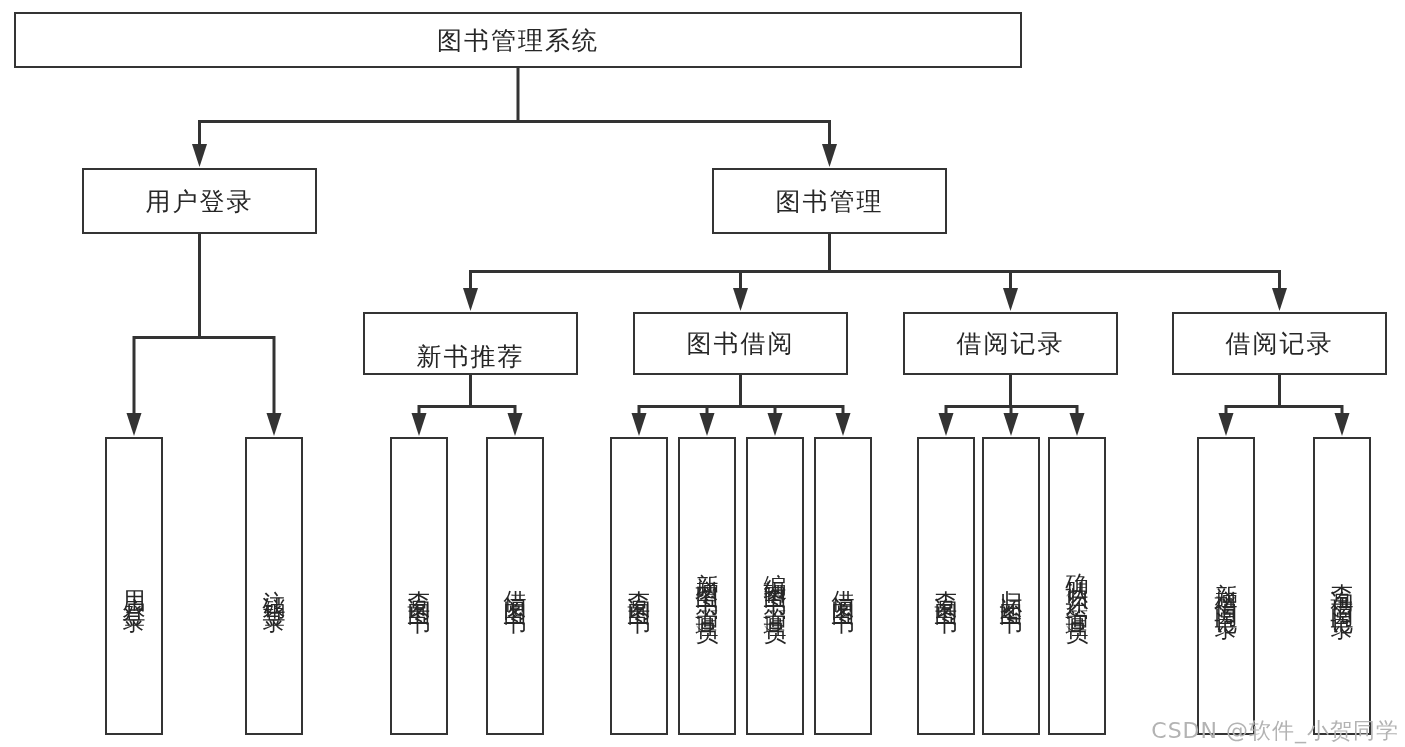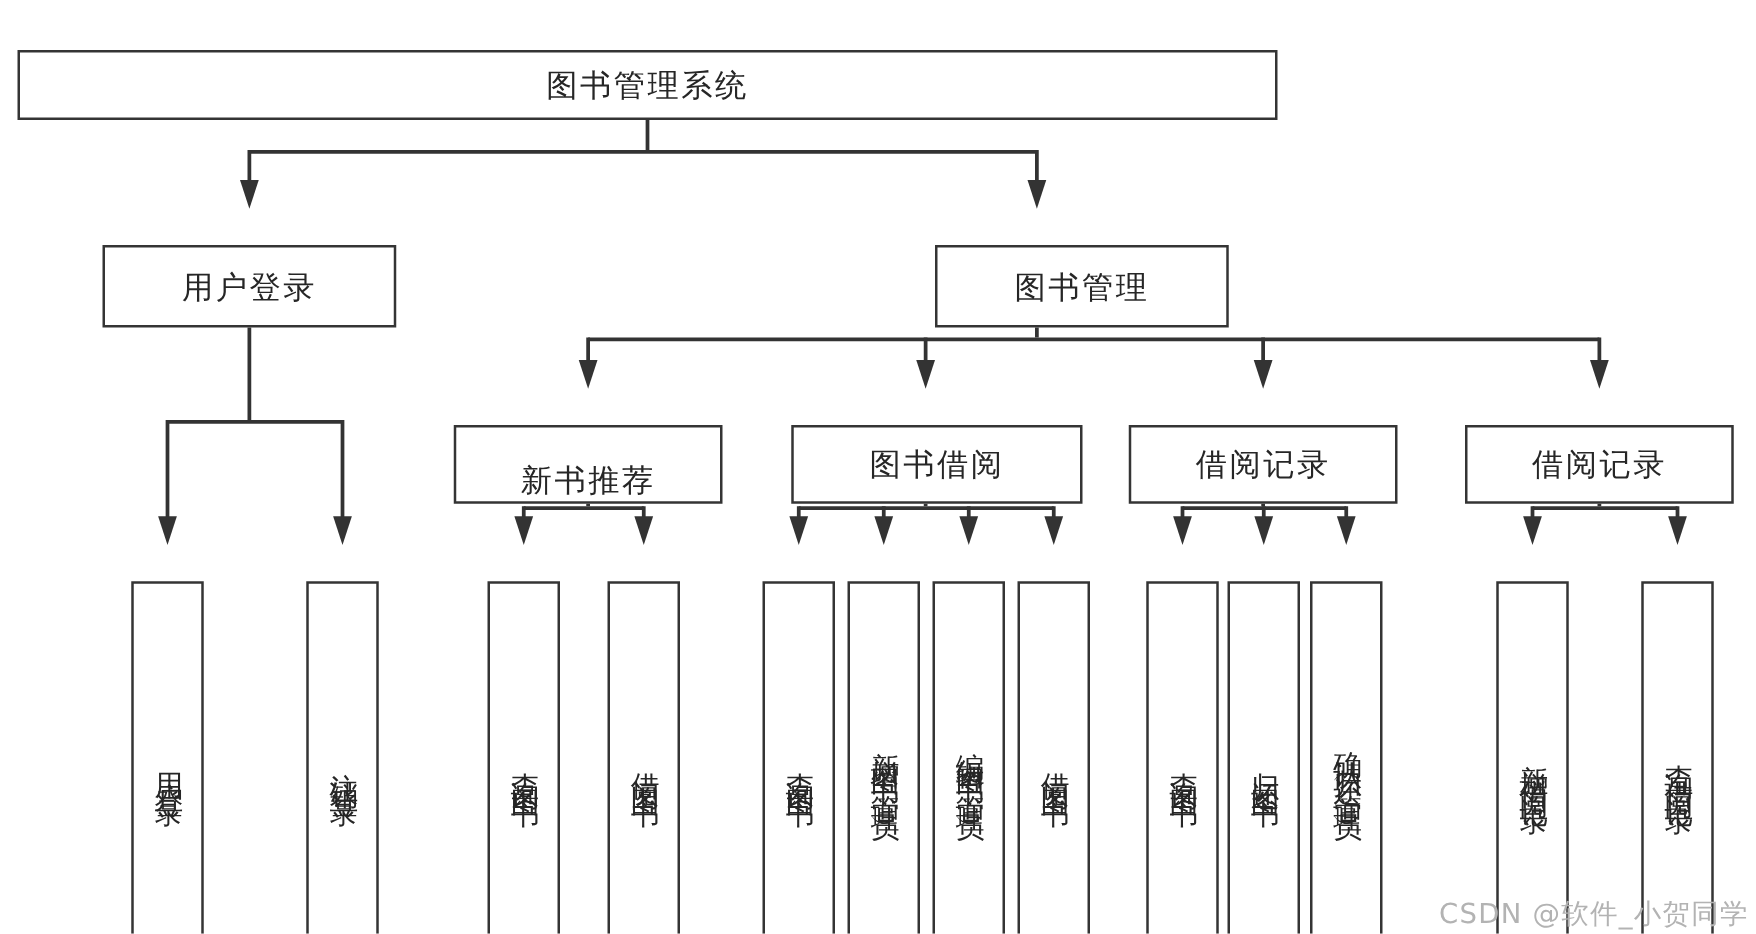--- a/index.html
+++ b/index.html
@@ -26,21 +26,20 @@
   .box {
     position: absolute;
     box-sizing: border-box;
     border: 2px solid #343434;
     background: #ffffff;
     display: flex;
     align-items: center;
     justify-content: center;
     color: #262626;
     z-index: 2;
-    margin-top: 28px;
   }
   .hbox {
     font-size: 25px;
     letter-spacing: 2px;
     white-space: nowrap;
   }
   .root-box {
     left: 14px; top: 12px; width: 1008px; height: 56px;
   }
   .vbox {
@@ -140,28 +139,28 @@
     </g>
   </svg>
 
   <div class="box hbox root-box">
     <span>图书管理系统</span>
   </div>
 
   <div class="box hbox" style="left:82px; top:168px; width:235px; height:66px;">
     <span>用户登录</span>
   </div>
-  <div class="box hbox" style="left:748px; top:168px; width:235px; height:66px;">
+  <div class="box hbox" style="left:712px; top:168px; width:235px; height:66px;">
     <span>图书管理</span>
   </div>
 
   <div class="box hbox" style="left:363px; top:312px; width:215px; height:63px;align-items:flex-end;">
     <span>新书推荐</span>
   </div>
-  <div class="box hbox" style="left:633px; top:312px; width:233px; height:63px;">
+  <div class="box hbox" style="left:633px; top:312px; width:215px; height:63px;">
     <span>图书借阅</span>
   </div>
   <div class="box hbox" style="left:903px; top:312px; width:215px; height:63px;">
     <span>借阅记录</span>
   </div>
   <div class="box hbox" style="left:1172px; top:312px; width:215px; height:63px;">
     <span>借阅记录</span>
   </div>
 
   <div class="box vbox" style="left:105px;">

